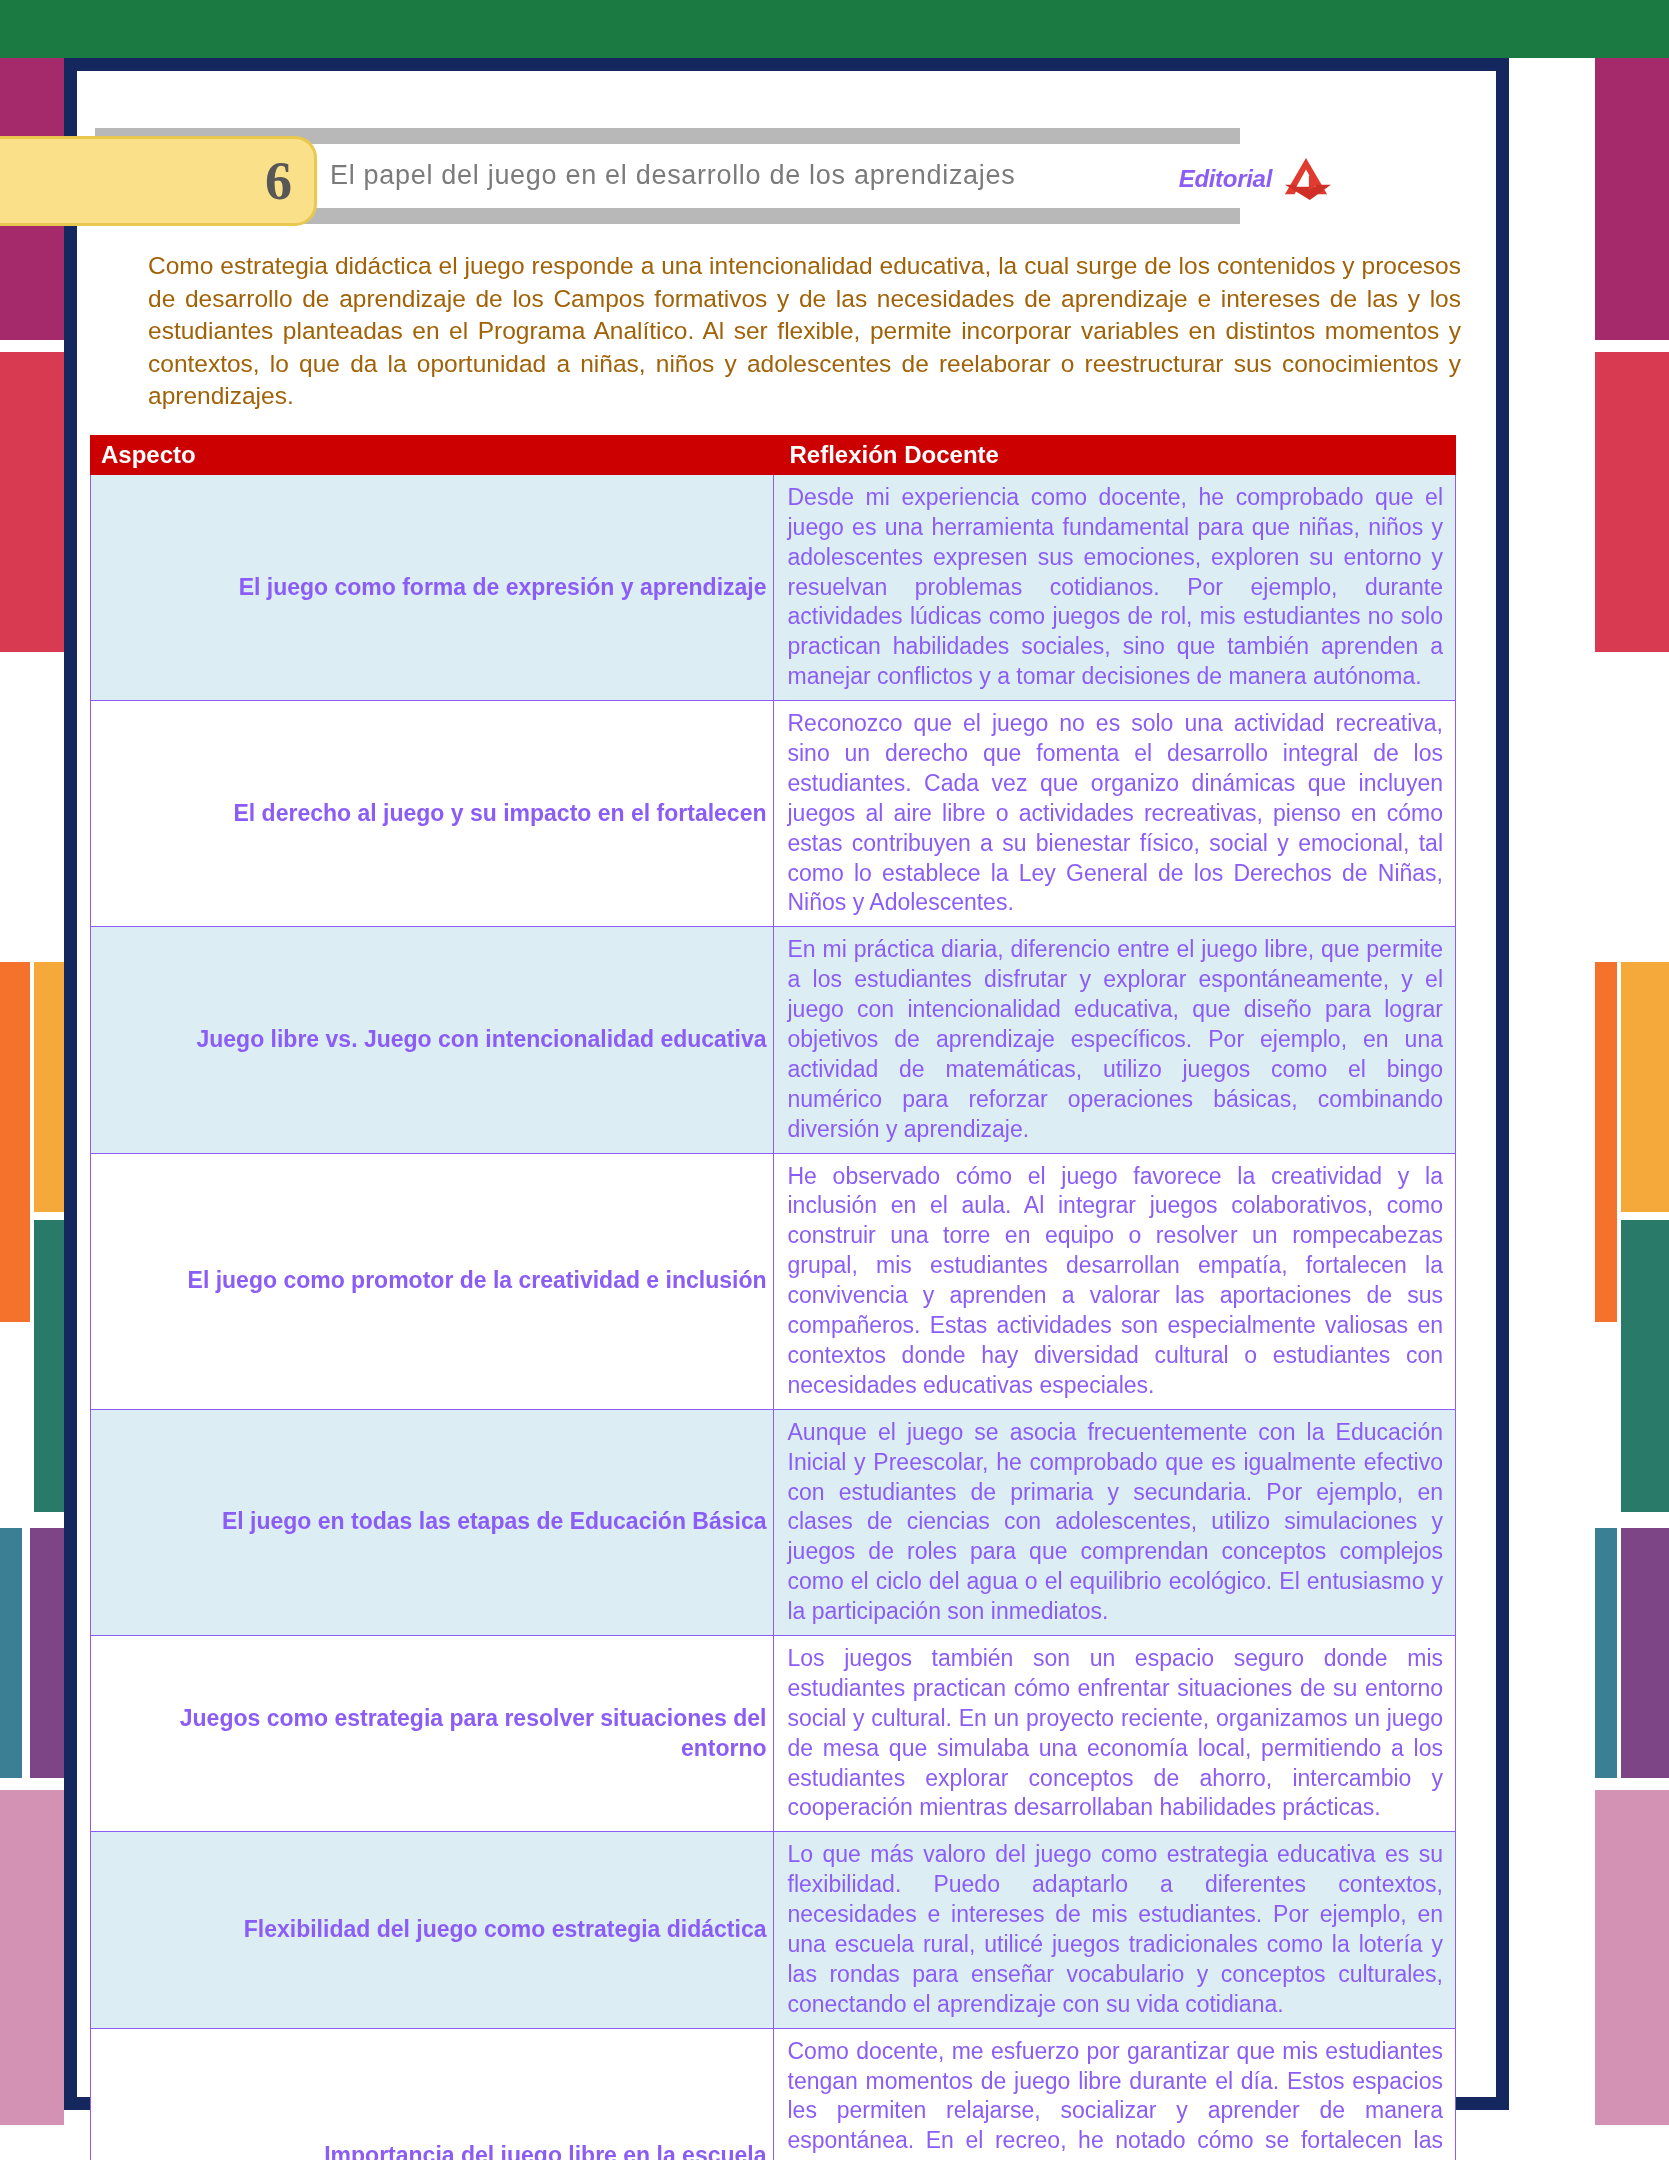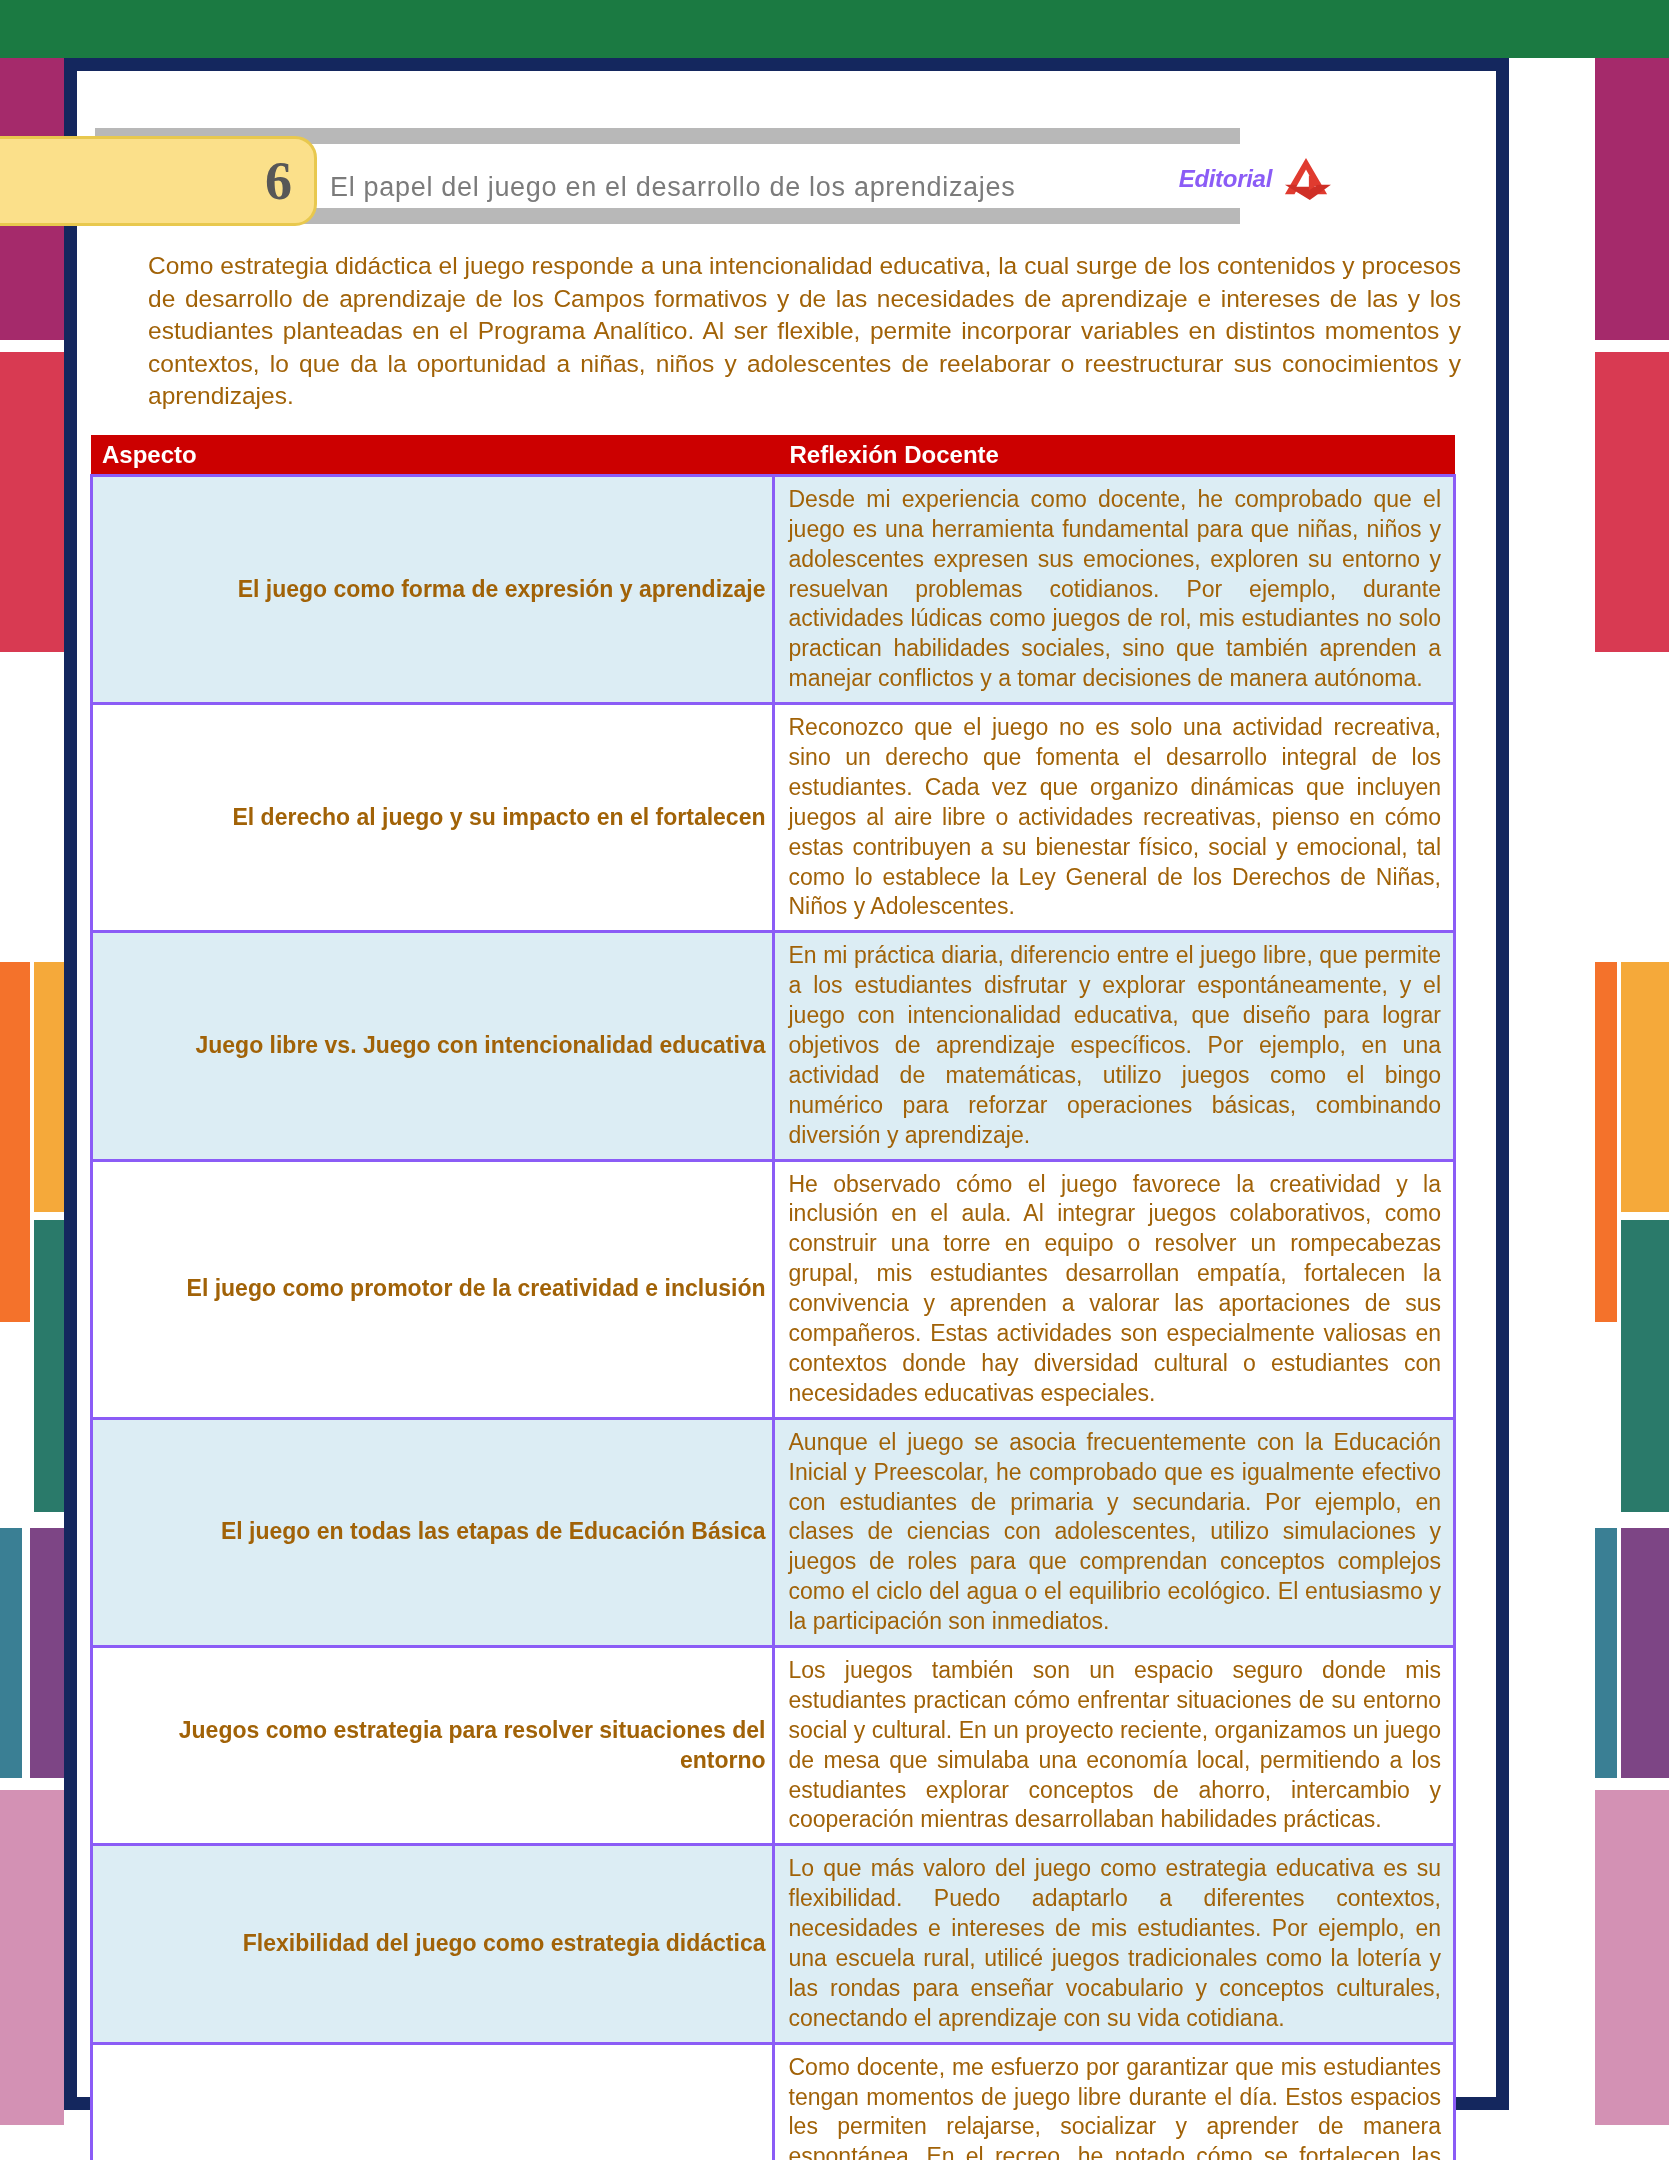--- a/index.html
+++ b/index.html
@@ -84,21 +84,21 @@
     right: 22px; top: 50%;
     transform: translateY(-50%);
     font-size: 54px;
     font-weight: bold;
     color: #575757;
     font-family: "Liberation Serif", serif;
     line-height: 1;
   }
   .header-title {
     position: absolute;
-    left: 240px; top: 88px;
+    left: 240px; top: 76px;
     font-size: 27px;
     color: #7b7b7b;
     letter-spacing: 0.7px;
     white-space: nowrap;
   }
 
   
   .logo {
     position: absolute;
     right: 148px; top: 72px;
@@ -143,25 +143,25 @@
     font-weight: bold;
     padding: 5px 10px;
     text-align: left;
     border: 1px solid #cc0000;
   }
   table.refl th.th-reflex {
     text-align: left;
     padding-left: 16px;
   }
   table.refl td {
-    border: 3px solid #8b5cf6;
+    border: 1px solid #8b5cf6;
     vertical-align: middle;
     font-size: 23px;
     line-height: 1.3;
-    color: #a16207;
+    color: #8b5cf6;
   }
   td.aspect {
     width: 218px;
     text-align: right;
     font-weight: bold;
     padding: 8px 6px;
   }
   td.reflex {
     padding: 8px 12px 8px 14px;
     text-align: justify;

